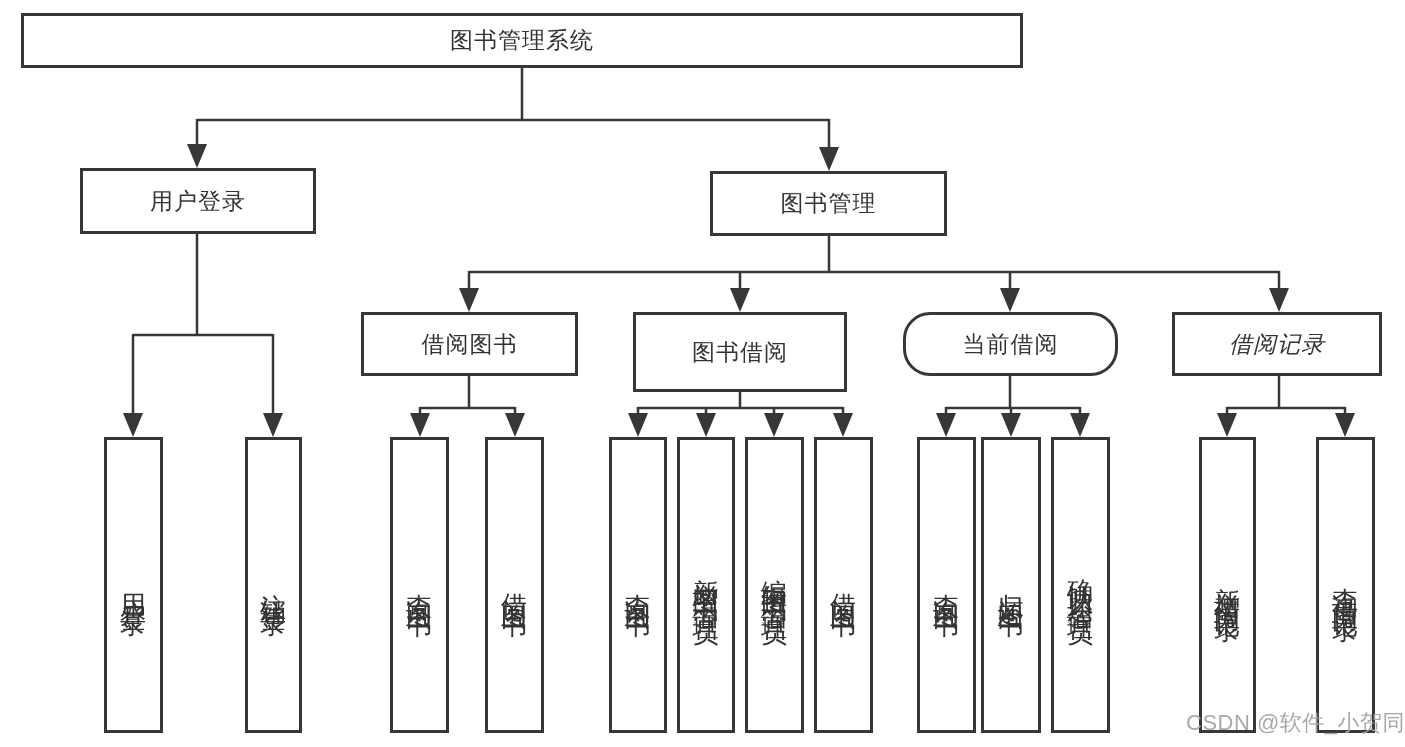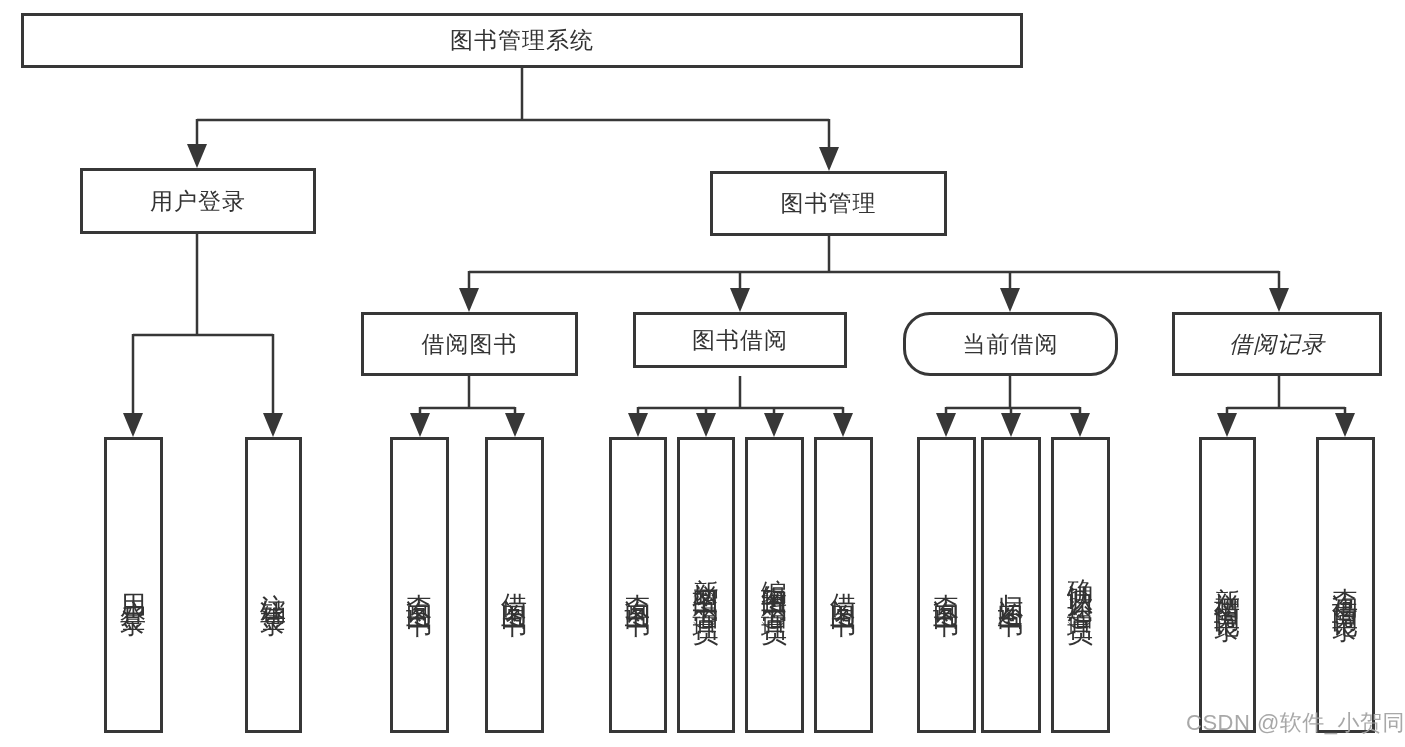--- a/index.html
+++ b/index.html
@@ -130,21 +130,21 @@
   <div class="node h-node" style="left:80px; top:168px; width:236px; height:66px;">
     <span>用户登录</span>
   </div>
   <div class="node h-node" style="left:710px; top:171px; width:237px; height:65px;">
     <span>图书管理</span>
   </div>
 
   <div class="node h-node" style="left:361px; top:312px; width:217px; height:64px;">
     <span>借阅图书</span>
   </div>
-  <div class="node h-node" style="left:633px; top:312px; width:214px; height:56px;">
+  <div class="node h-node" style="left:633px; top:312px; width:214px; height:80px;">
     <span>图书借阅</span>
   </div>
   <div class="node h-node" style="left:903px; top:312px; width:215px; height:64px;border-radius:27px;">
     <span>当前借阅</span>
   </div>
   <div class="node h-node" style="left:1172px; top:312px; width:210px; height:64px;font-style:italic;">
     <span>借阅记录</span>
   </div>
 
   <div class="node v-node" style="left:104px; top:437px; width:59px; height:296px;">

